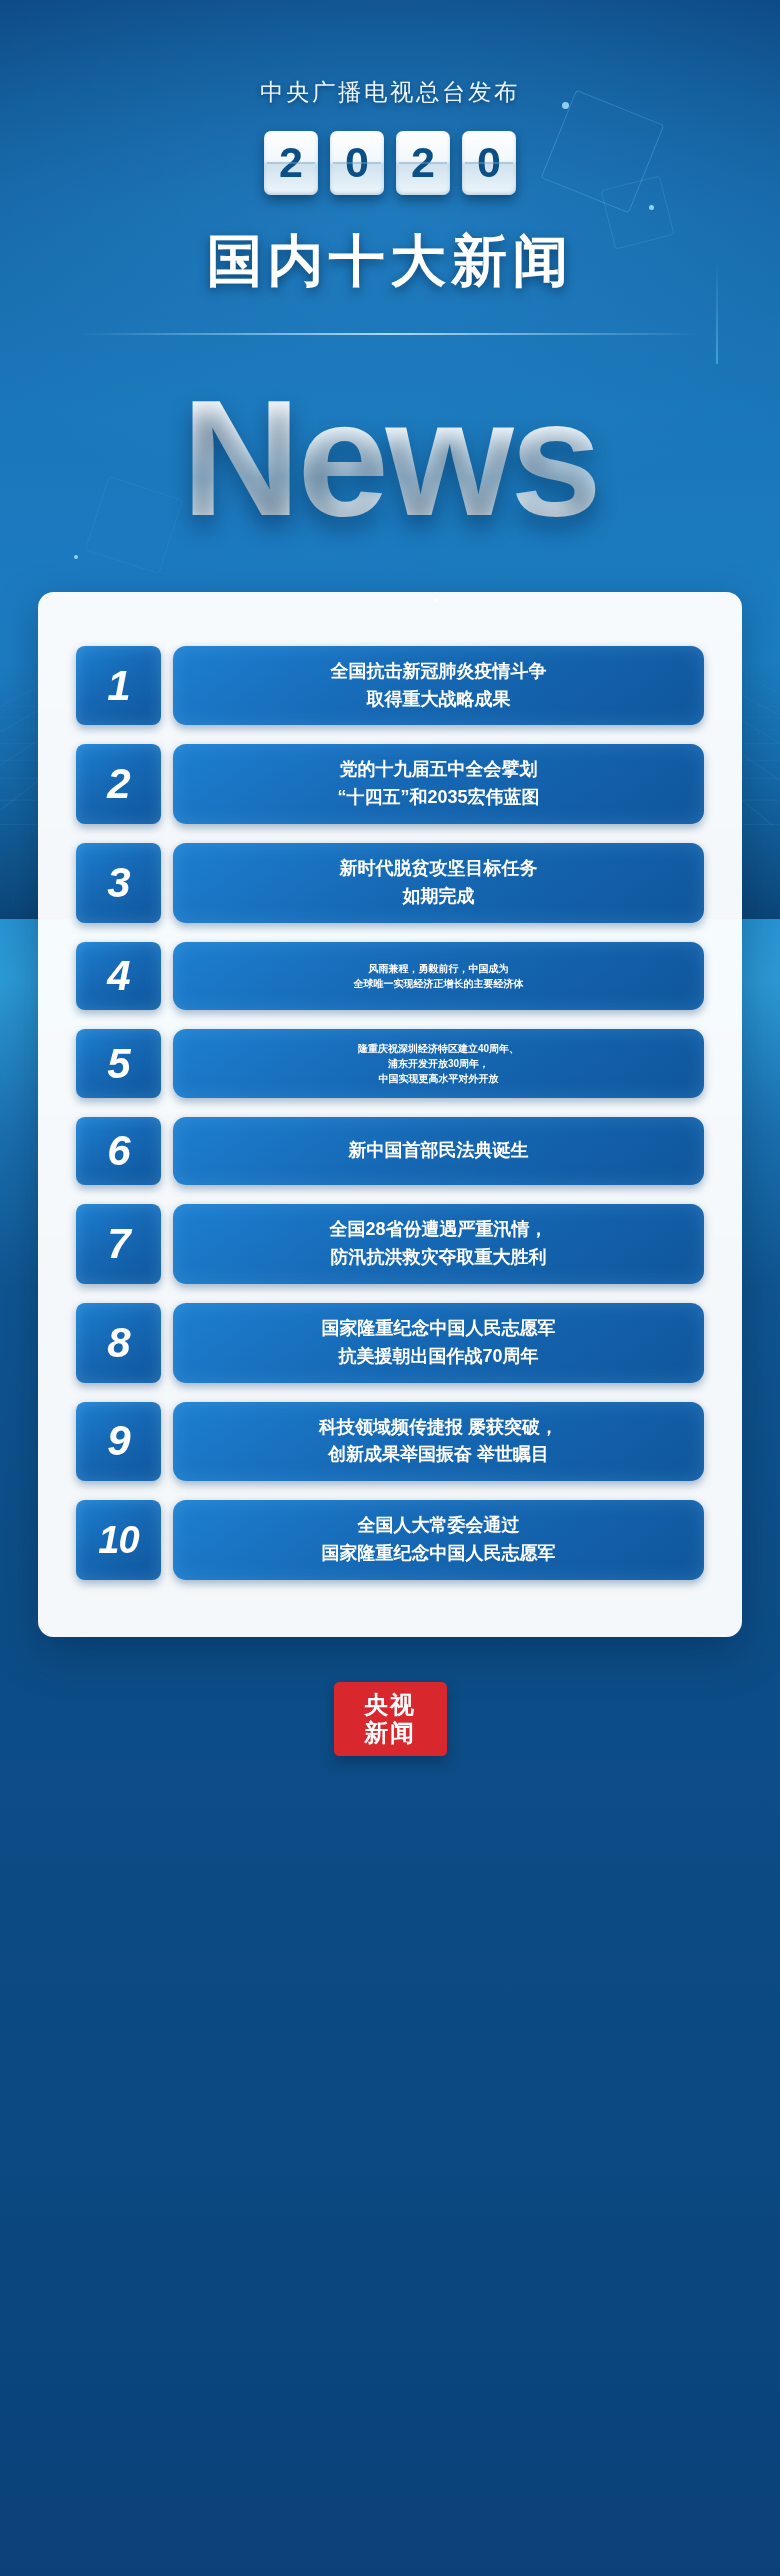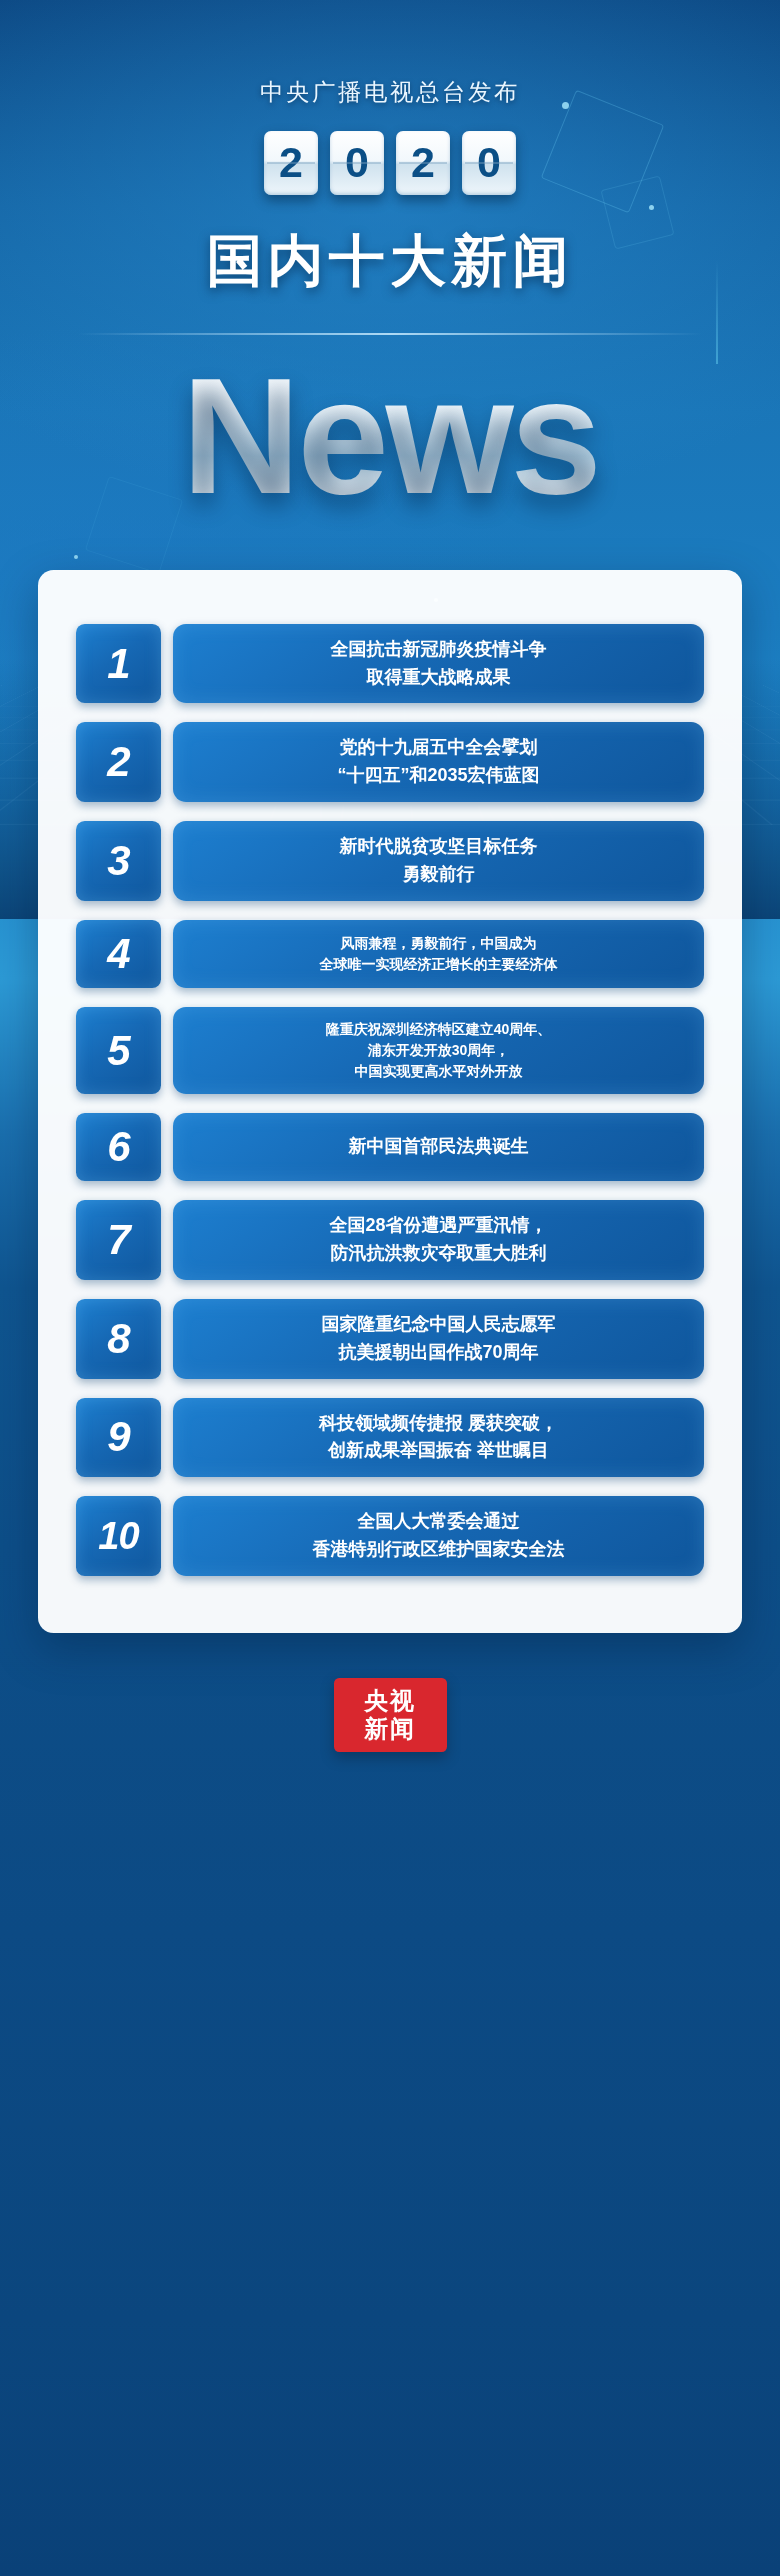--- a/index.html
+++ b/index.html
@@ -119,21 +119,21 @@
     letter-spacing: 5.2px;
     text-shadow: 0 3.5px 10.4px rgba(0,35,70,0.6);
   }
   .divider {
     margin: 33px auto 0;
     width: 624px; height: 1.7px;
     background: linear-gradient(90deg, rgba(180,225,255,0) 0%, rgba(200,235,255,0.85) 50%, rgba(180,225,255,0) 100%);
   }
   .news-word {
     position: relative;
-    margin-top: 2px;
+    margin-top: 24px;
     text-align: center;
     font-size: 165px;
     font-weight: bold;
     letter-spacing: -3.5px;
     line-height: 1.2;
     background: linear-gradient(180deg, #ffffff 0%, #eef7fd 35%, #b9d6e8 60%, #ffffff 88%);
     -webkit-background-clip: text;
     background-clip: text;
     color: transparent;
     text-shadow: 0 12px 22.5px rgba(2,35,70,0.45);
@@ -186,21 +186,21 @@
     font-size: 18px;
     line-height: 1.55;
     font-weight: bold;
     display: flex;
     align-items: center;
     justify-content: center;
     text-align: center;
     padding: 12px 15.6px;
     white-space: pre-line;
   }
-  .text.small { font-size: 14px; line-height: 1.5; }
+  .text.small { font-size: 10px; line-height: 1.5; }
 
   
   .footer {
     position: relative;
     z-index: 6;
     margin: 45px auto 16px;
     width: 113px;
     text-align: center;
   }
   .logo {
@@ -262,21 +262,21 @@
 
     <div class="row">
       <div class="num">2</div>
       <div class="text">党的十九届五中全会擘划
 “十四五”和2035宏伟蓝图</div>
     </div>
 
     <div class="row">
       <div class="num">3</div>
       <div class="text">新时代脱贫攻坚目标任务
-勇毅前行</div>
+如期完成</div>
     </div>
 
     <div class="row">
       <div class="num">4</div>
       <div class="text small">风雨兼程，勇毅前行，中国成为
 全球唯一实现经济正增长的主要经济体</div>
     </div>
 
     <div class="row">
       <div class="num">5</div>
@@ -304,21 +304,21 @@
 
     <div class="row">
       <div class="num">9</div>
       <div class="text">科技领域频传捷报 屡获突破，
 创新成果举国振奋 举世瞩目</div>
     </div>
 
     <div class="row">
       <div class="num wide">10</div>
       <div class="text">全国人大常委会通过
-香港特别行政区维护国家安全法</div>
+国家隆重纪念中国人民志愿军</div>
     </div>
 
   </div>
 
   <div class="footer">
     <div class="logo">
       <div>央视</div>
       <div>新闻</div>
     </div>
   </div>

